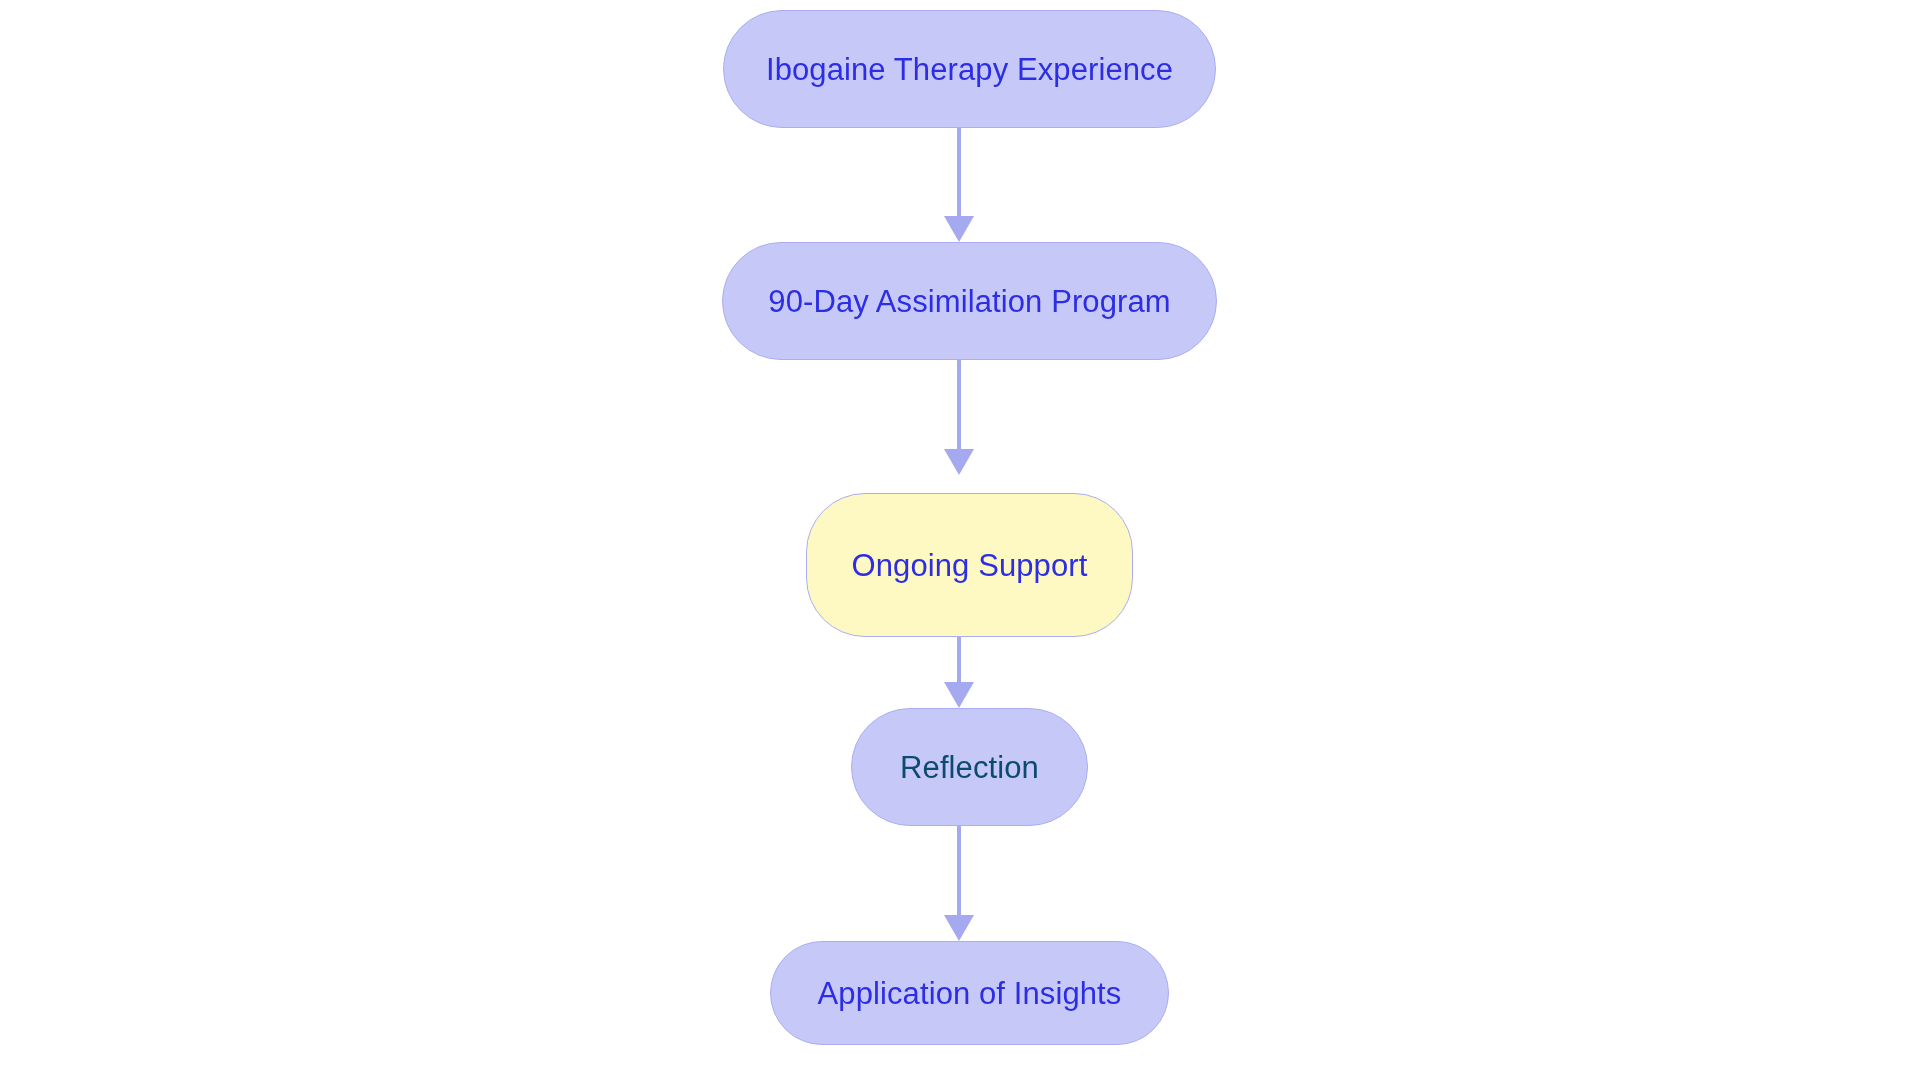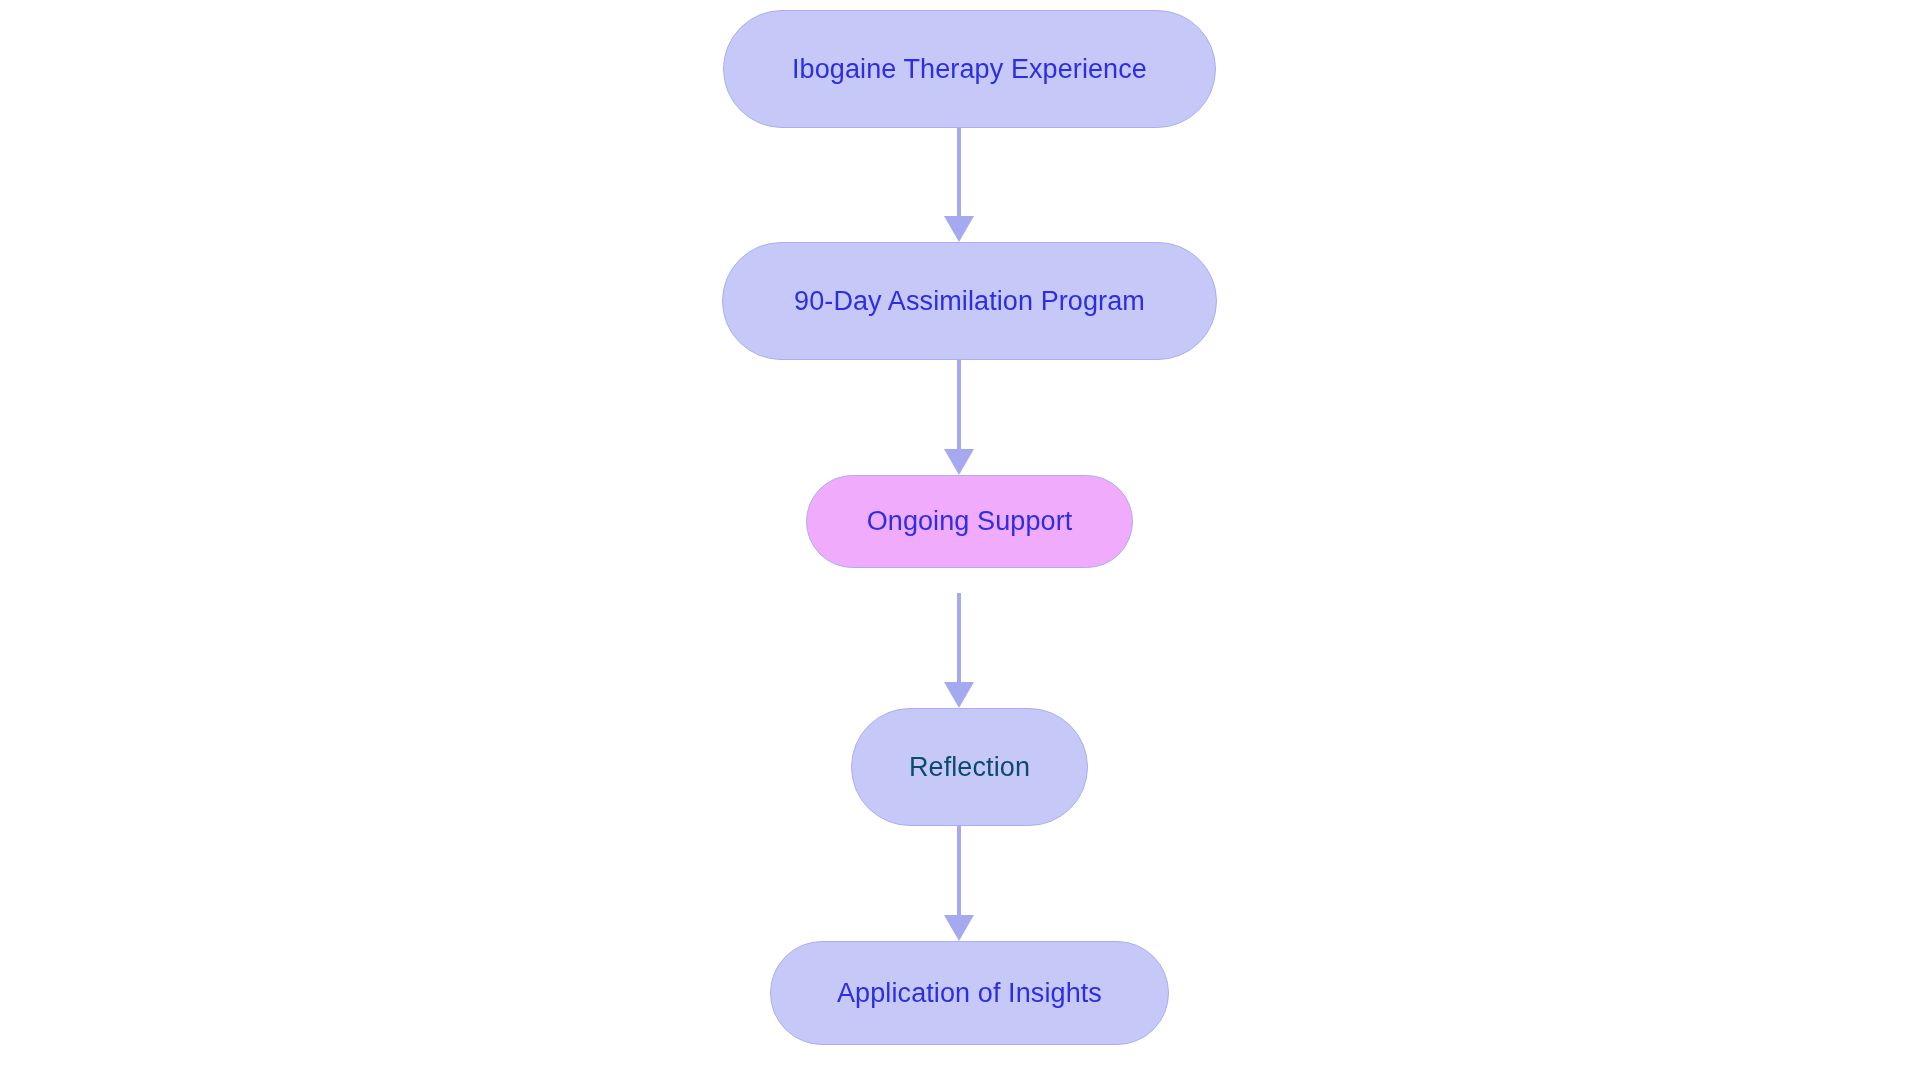--- a/index.html
+++ b/index.html
@@ -30,21 +30,21 @@
     justify-content: center;
     background: #c6c9f8;
     border: 1.6px solid #aaaef1;
     border-radius: 62px;
     white-space: nowrap;
   }
 
   .flow-node-label {
     color: #2d2de3;
     font-family: "Liberation Sans", "DejaVu Sans", sans-serif;
-    font-size: 27px;
+    font-size: 31px;
     font-weight: 400;
     letter-spacing: 0.1px;
     line-height: 1;
     user-select: none;
   }
 
   .flow-edge {
     position: absolute;
   }
   .flow-edge svg {
@@ -83,21 +83,21 @@
         </svg>
       </div>
     </div>
   <div id="node-layer">
       <div class="flow-node" style="left: 723px; top: 10px; width: 493px; height: 118px; background: rgb(198, 201, 248); border-color: rgb(170, 174, 241); border-radius: 59px;">
         <span class="flow-node-label" style="color: rgb(45, 45, 227);">Ibogaine Therapy Experience</span>
       </div>
       <div class="flow-node" style="left: 722px; top: 242px; width: 495px; height: 118px; background: rgb(198, 201, 248); border-color: rgb(170, 174, 241); border-radius: 59px;">
         <span class="flow-node-label" style="color: rgb(45, 45, 227);">90-Day Assimilation Program</span>
       </div>
-      <div class="flow-node" style="left: 806px; top: 475px; width: 327px; height: 93px; background: #f0abfc; border-color: rgb(170, 174, 241); border-radius: 59px;">
+      <div class="flow-node" style="left: 806px; top: 493px; width: 327px; height: 144px; background: #fef9c3; border-color: rgb(170, 174, 241); border-radius: 59px;">
         <span class="flow-node-label" style="color: rgb(45, 45, 227);">Ongoing Support</span>
       </div>
       <div class="flow-node" style="left: 851px; top: 708px; width: 237px; height: 118px; background: rgb(198, 201, 248); border-color: rgb(170, 174, 241); border-radius: 59px;">
         <span class="flow-node-label" style="color: #0c4a6e;">Reflection</span>
       </div>
       <div class="flow-node" style="left: 770px; top: 941px; width: 399px; height: 104px; background: rgb(198, 201, 248); border-color: rgb(170, 174, 241); border-radius: 59px;">
         <span class="flow-node-label" style="color: rgb(45, 45, 227);">Application of Insights</span>
       </div>
     </div>
 </div>

